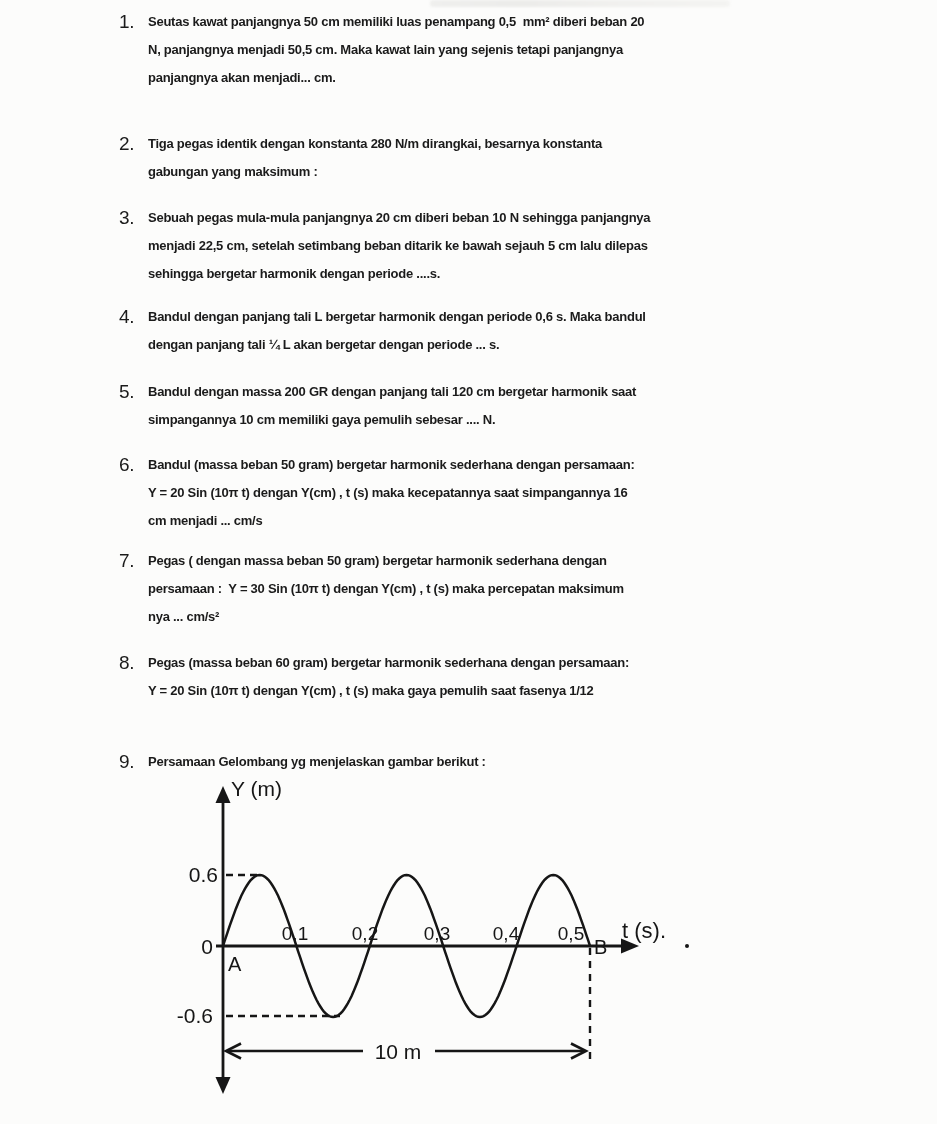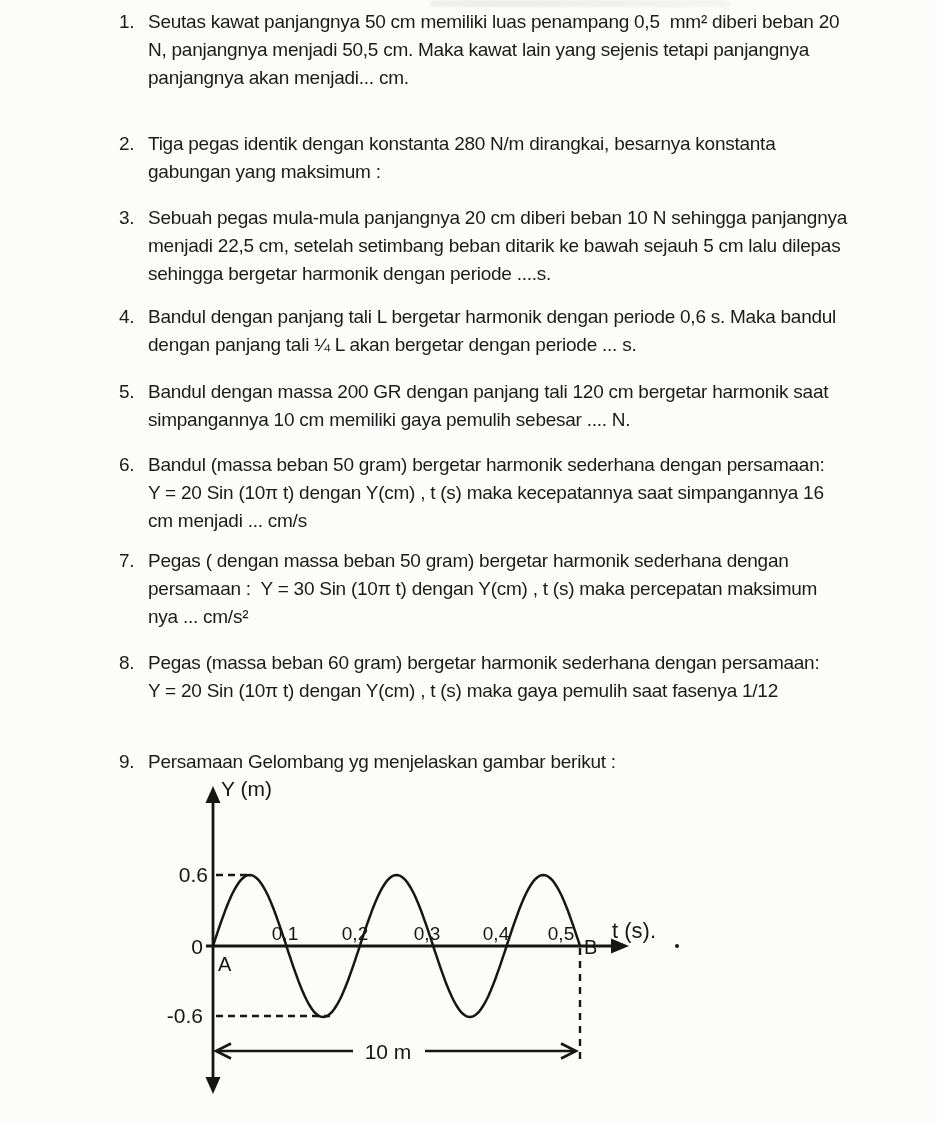--- a/index.html
+++ b/index.html
@@ -34,28 +34,29 @@
   }
   .q-num{
     flex:none;
     width:29px;
     font-size:19px;
     line-height:28px;
     letter-spacing:-0.2px;
   }
   .q-body{flex:none;}
   .q-line{
-    font-size:19px;
+    font-size:13px;
     line-height:28px;
     letter-spacing:-0.25px;
     white-space:pre;
+    font-weight:bold;
   }
   .figure{
     position:absolute;
-    left:140px;
+    left:150px;
     top:778px;
     width:580px;
     height:335px;
   }
   .figure svg{display:block;width:100%;height:100%;}
   .fig-ink{stroke:#161616;fill:none;}
   text{fill:#161616;font-family:"Liberation Sans", sans-serif;}
 </style>
 </head>
 <body>

